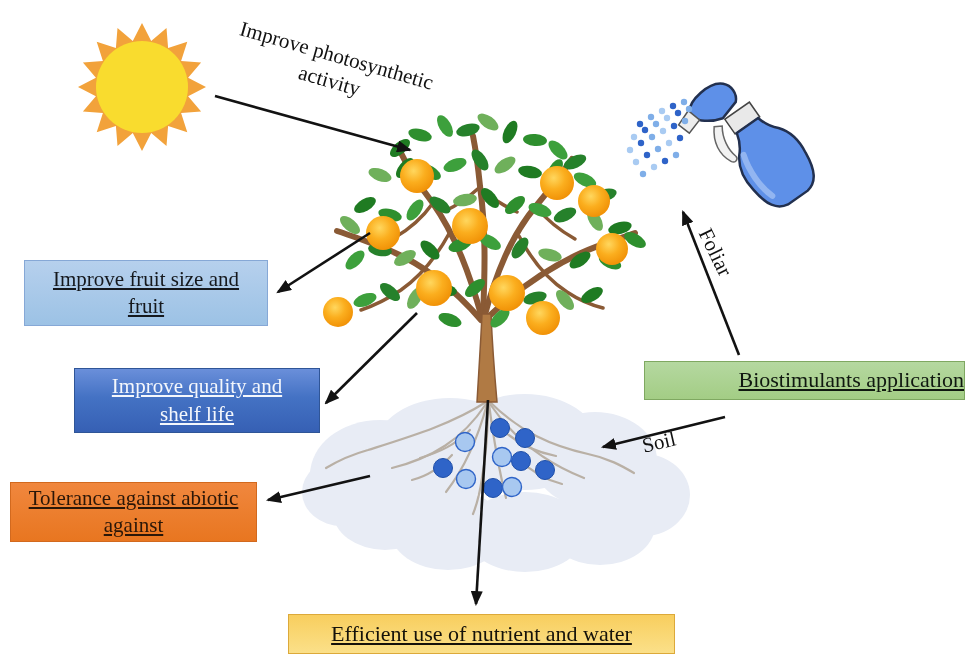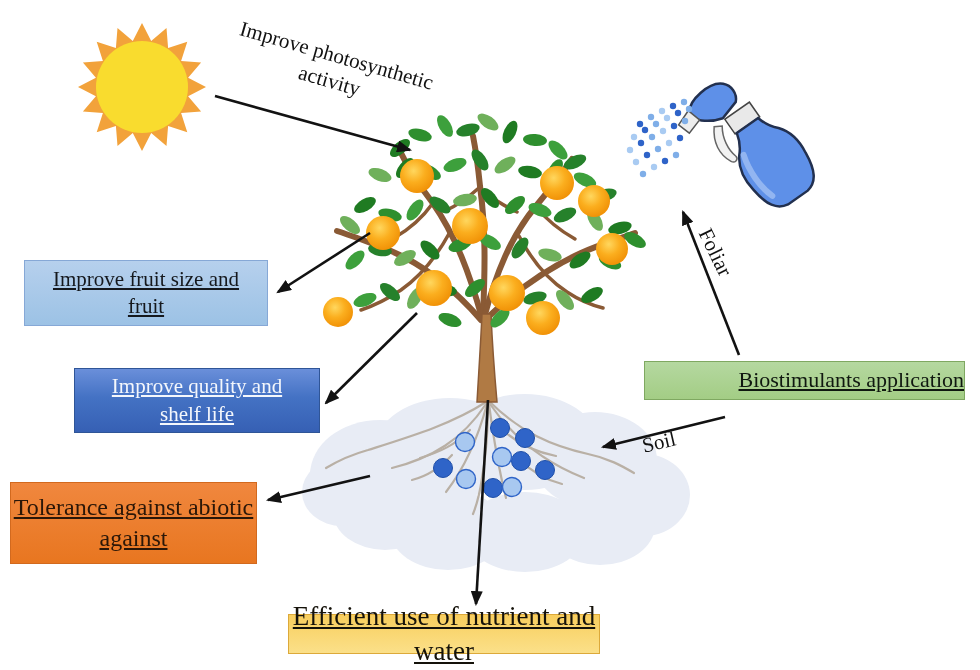--- a/index.html
+++ b/index.html
@@ -7,26 +7,26 @@
           font-family:"Liberation Serif","DejaVu Serif",serif;}
   #scene{position:absolute;left:0;top:0;}
   .box{position:absolute;display:flex;align-items:center;justify-content:center;
        text-align:center;line-height:1.3;box-sizing:border-box;flex-direction:column;text-decoration:underline;}
   #box-fruit{left:24px;top:260px;width:244px;height:66px;
        background:linear-gradient(180deg,#B6D0ED 0%,#9CC2E5 100%);
        border:1px solid #86A8D6;color:#15181d;font-size:21px;}
   #box-quality{left:74px;top:368px;width:246px;height:65px;
        background:linear-gradient(180deg,#6A8FDA 0%,#4472C4 45%,#3660B4 100%);
        border:1px solid #2F5597;color:#F4F7FC;font-size:21px;}
-  #box-tolerance{left:10px;top:482px;width:247px;height:82px;
+  #box-tolerance{left:10px;top:482px;width:247px;height:60px;
        background:linear-gradient(180deg,#F0873E 0%,#E87620 100%);
-       border:1px solid #D2691E;color:#2B1708;font-size:24px;}
-  #box-efficient{left:288px;top:614px;width:312px;height:40px;
+       border:1px solid #D2691E;color:#2B1708;font-size:21px;}
+  #box-efficient{left:288px;top:614px;width:387px;height:40px;
        background:linear-gradient(180deg,#F8CE5E 0%,#FBE089 100%);
-       border:1px solid #DCA93A;color:#15120a;font-size:27px;}
+       border:1px solid #DCA93A;color:#15120a;font-size:22px;}
   #box-biostim{left:644px;top:361px;width:321px;height:39px;
        background:linear-gradient(180deg,#B5D8A0 0%,#A3CD85 100%);
        border:1px solid #7FA861;color:#101810;font-size:22px;
        align-items:flex-end;justify-content:center;padding-left:14px;text-align:left;}
   .rlabel{position:absolute;color:#111;}
   #lbl-photo{left:212px;top:42px;width:242px;font-size:21px;text-align:center;
        transform:rotate(16deg);line-height:1.25;}
   #lbl-foliar{left:690px;top:240px;font-size:21px;transform:rotate(64deg);}
   #lbl-soil{left:642px;top:430px;font-size:21px;transform:rotate(-13deg);}
 </style>

